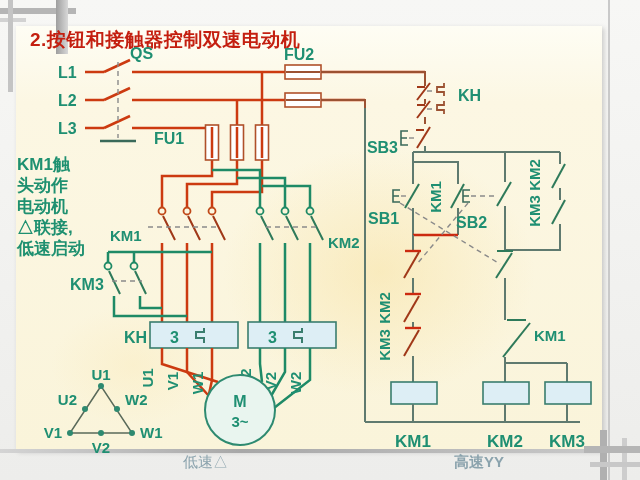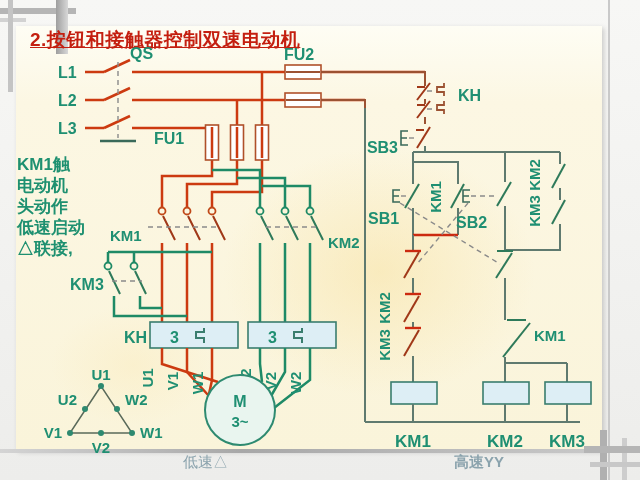--- a/index.html
+++ b/index.html
@@ -4,21 +4,21 @@
 <style>
   html,body{margin:0;padding:0;}
   body{width:640px;height:480px;background:#f6f6f4;font-family:"Liberation Sans",sans-serif;overflow:hidden;}
   #stage{position:relative;width:640px;height:480px;background:linear-gradient(180deg,#f7f7f5,#ededeb);}
   .panel{position:absolute;left:16px;top:26px;width:586px;height:424px;
          background:
            radial-gradient(closest-side at 62% 58%, rgba(247,222,150,.45), rgba(247,222,150,0) 70%),
            radial-gradient(closest-side at 20% 80%, rgba(250,232,180,.35), rgba(250,232,180,0) 70%),
            linear-gradient(180deg,#fefdf4 0%,#fcf7e3 18%,#faf4da 100%);
          box-shadow:2px 2px 5px rgba(0,0,0,.18);}
-  .title{position:absolute;left:30px;top:27px;font-size:19px;font-weight:bold;color:#c41f10;letter-spacing:.5px;text-decoration:underline;}
+  .title{position:absolute;left:30px;top:27px;font-size:19px;font-weight:bold;color:#c41f10;letter-spacing:.5px;}
   .sidenote{position:absolute;left:17px;top:154px;font-size:17px;font-weight:bold;color:#1e9070;line-height:21px;}
   .sidenote span{display:block;}
   .footer-low{position:absolute;left:183px;top:453px;font-size:15px;font-weight:normal;color:#8ba3ad;}
   .footer-high{position:absolute;left:438px;top:453px;font-size:15px;font-weight:bold;color:#8ba3ad;margin-left:16px;}
   .deco{position:absolute;}
   svg{position:absolute;left:0;top:0;}
   svg text{font-family:"Liberation Sans",sans-serif;}
   .lbl{fill:#1f8f72;font-weight:bold;font-size:16px;}
   .lbl-sm{fill:#1f8f72;font-weight:bold;font-size:15px;}
   .lbl-coil{fill:#1f8f72;font-weight:bold;font-size:17px;}
@@ -51,24 +51,24 @@
   <div class="deco" style="left:0;top:449px;width:604px;height:4px;background:linear-gradient(90deg,#d4d4d4,#a8a8a8 40%,#c9c9c9);"></div>
   <div class="deco" style="left:600px;top:430px;width:7px;height:50px;background:#b0b0b0;"></div>
   <div class="deco" style="left:622px;top:438px;width:5px;height:42px;background:#cdcdcd;"></div>
   <div class="deco" style="left:584px;top:446px;width:56px;height:7px;background:#b5b5b5;"></div>
   <div class="deco" style="left:590px;top:462px;width:50px;height:5px;background:#c8c8c8;"></div>
 
   <div class="title">2.按钮和接触器控制双速电动机</div>
 
   <div class="sidenote">
     <span>KM1触</span>
+    <span>头动作</span>
     <span>电动机</span>
-    <span>头动作</span>
+    <span>△联接,</span>
     <span>低速启动</span>
-    <span>△联接,</span>
   </div>
 
   <svg width="640" height="480" viewBox="0 0 640 480">
 
     <g>
       <text x="58" y="78" class="lbl">L1</text>
       <text x="58" y="106" class="lbl">L2</text>
       <text x="58" y="134" class="lbl">L3</text>
       <path class="wire-red" d="M85,72 H104 M132,72 H425 M262,72 V125"></path>
       <path class="wire-red" d="M85,100 H104 M132,100 H365 M237,100 V125"></path>

